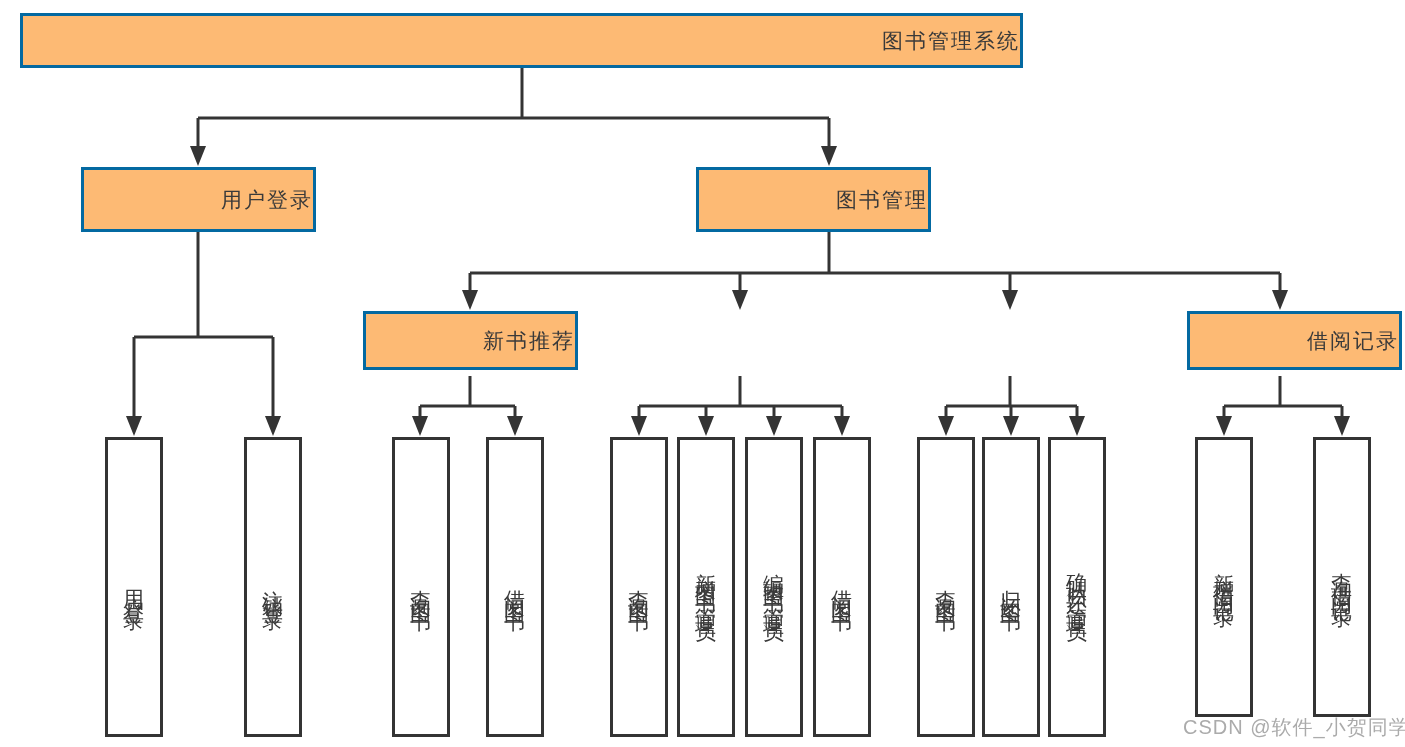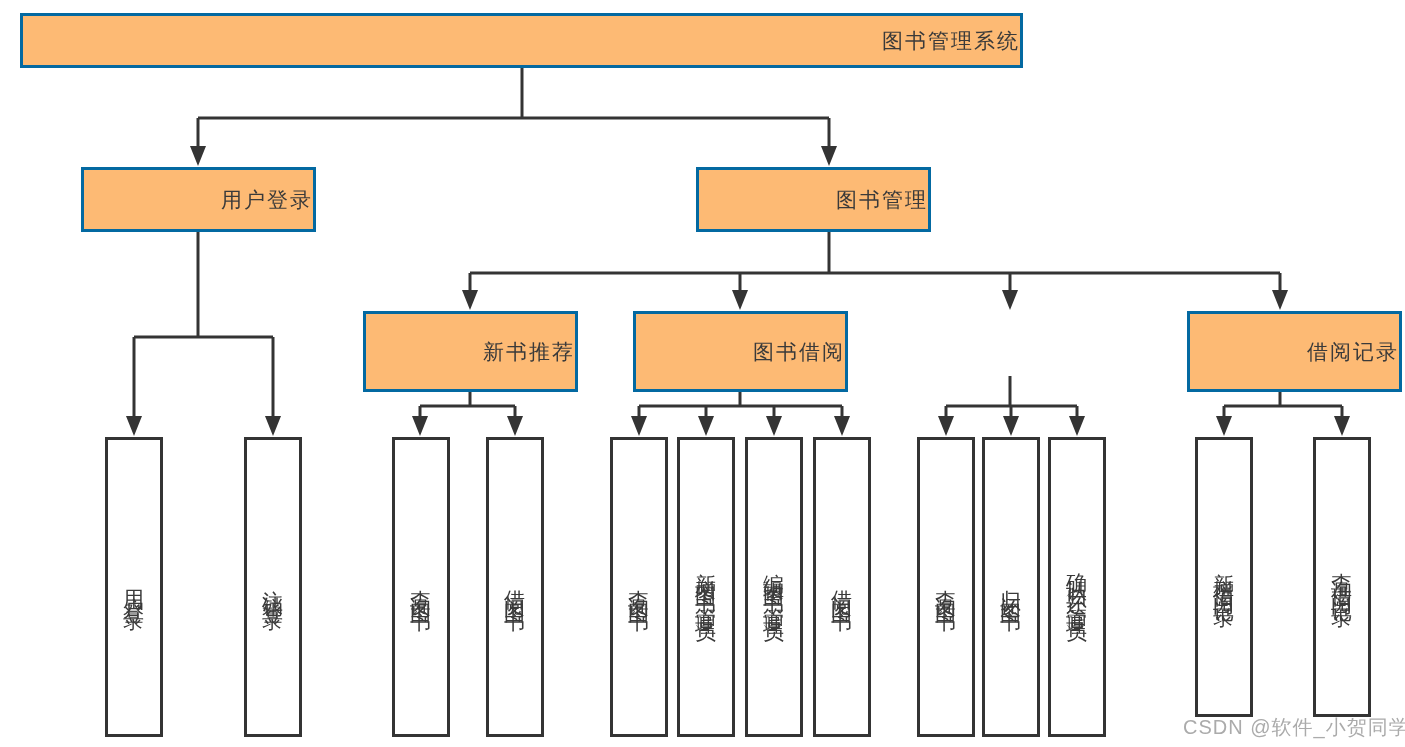--- a/index.html
+++ b/index.html
@@ -24,21 +24,21 @@
     display: flex;
     align-items: center;
     justify-content: flex-end;
     color: #3a3a3a;
     font-size: 21px;
     letter-spacing: 2px;
     white-space: nowrap;
   }
   .node-root     { left: 20px;  top: 13px;  width: 1003px; height: 55px; }
   .node-l2       { top: 167px;  width: 235px; height: 65px; }
-  .node-l3       { top: 311px;  width: 215px; height: 81px; }
+  .node-l3       { top: 311px;  width: 215px; height: 59px; }
   .col {
     position: absolute;
     box-sizing: border-box;
     top: 437px;
     width: 58px;
     height: 300px;
     border: 3px solid #343434;
     background: #ffffff;
     display: flex;
     align-items: center;
@@ -144,23 +144,20 @@
   <div class="node node-l2" style="left:81px;">
     <span>用户登录</span>
   </div>
   <div class="node node-l2" style="left:696px;">
     <span>图书管理</span>
   </div>
 
   <div class="node node-l3" style="left:363px;">
     <span>新书推荐</span>
   </div>
-  <div class="node node-l3" style="left:633px;">
-    <span>图书借阅</span>
-  </div>
   <div class="node node-l3" style="left:1187px;">
     <span>借阅记录</span>
   </div>
 
   <div class="col" style="left:105px;">
     <span class="vtext">用户登录</span>
   </div>
   <div class="col" style="left:244px;">
     <span class="vtext">注销登录</span>
   </div>

